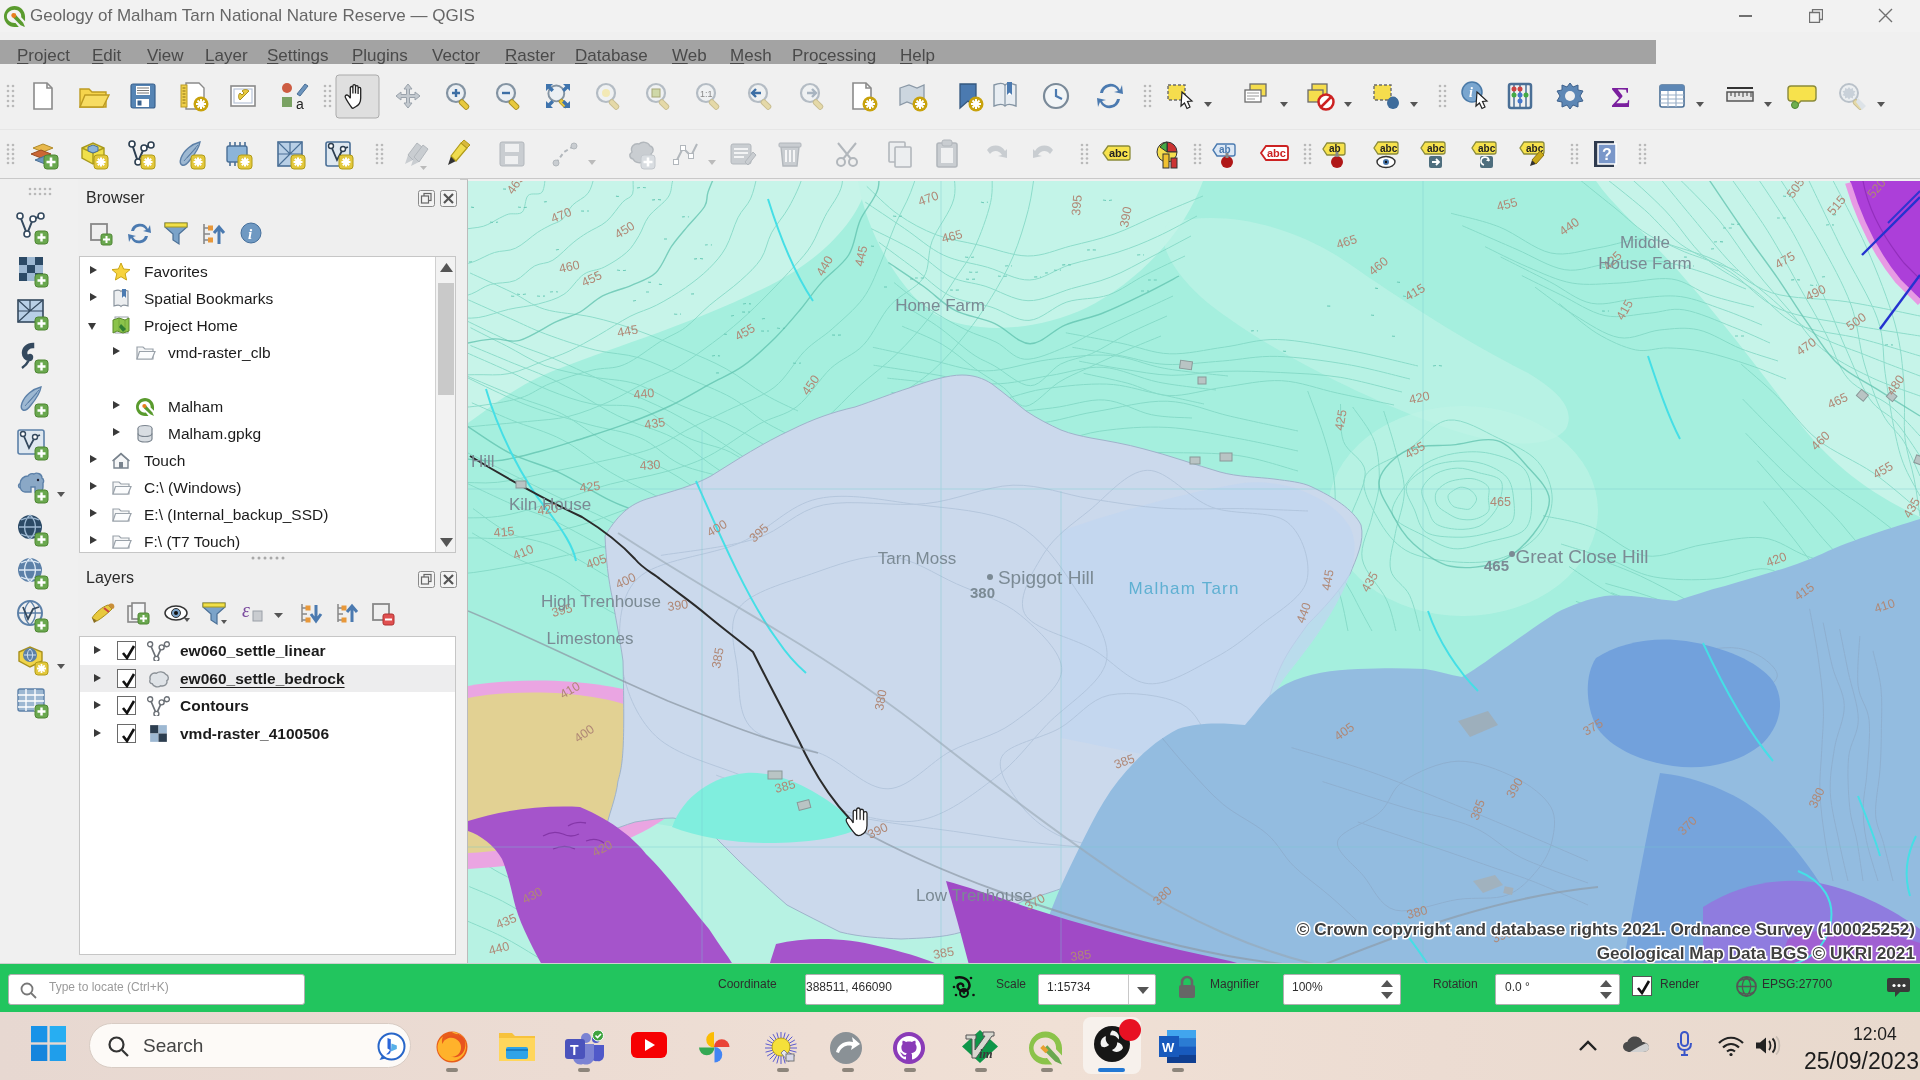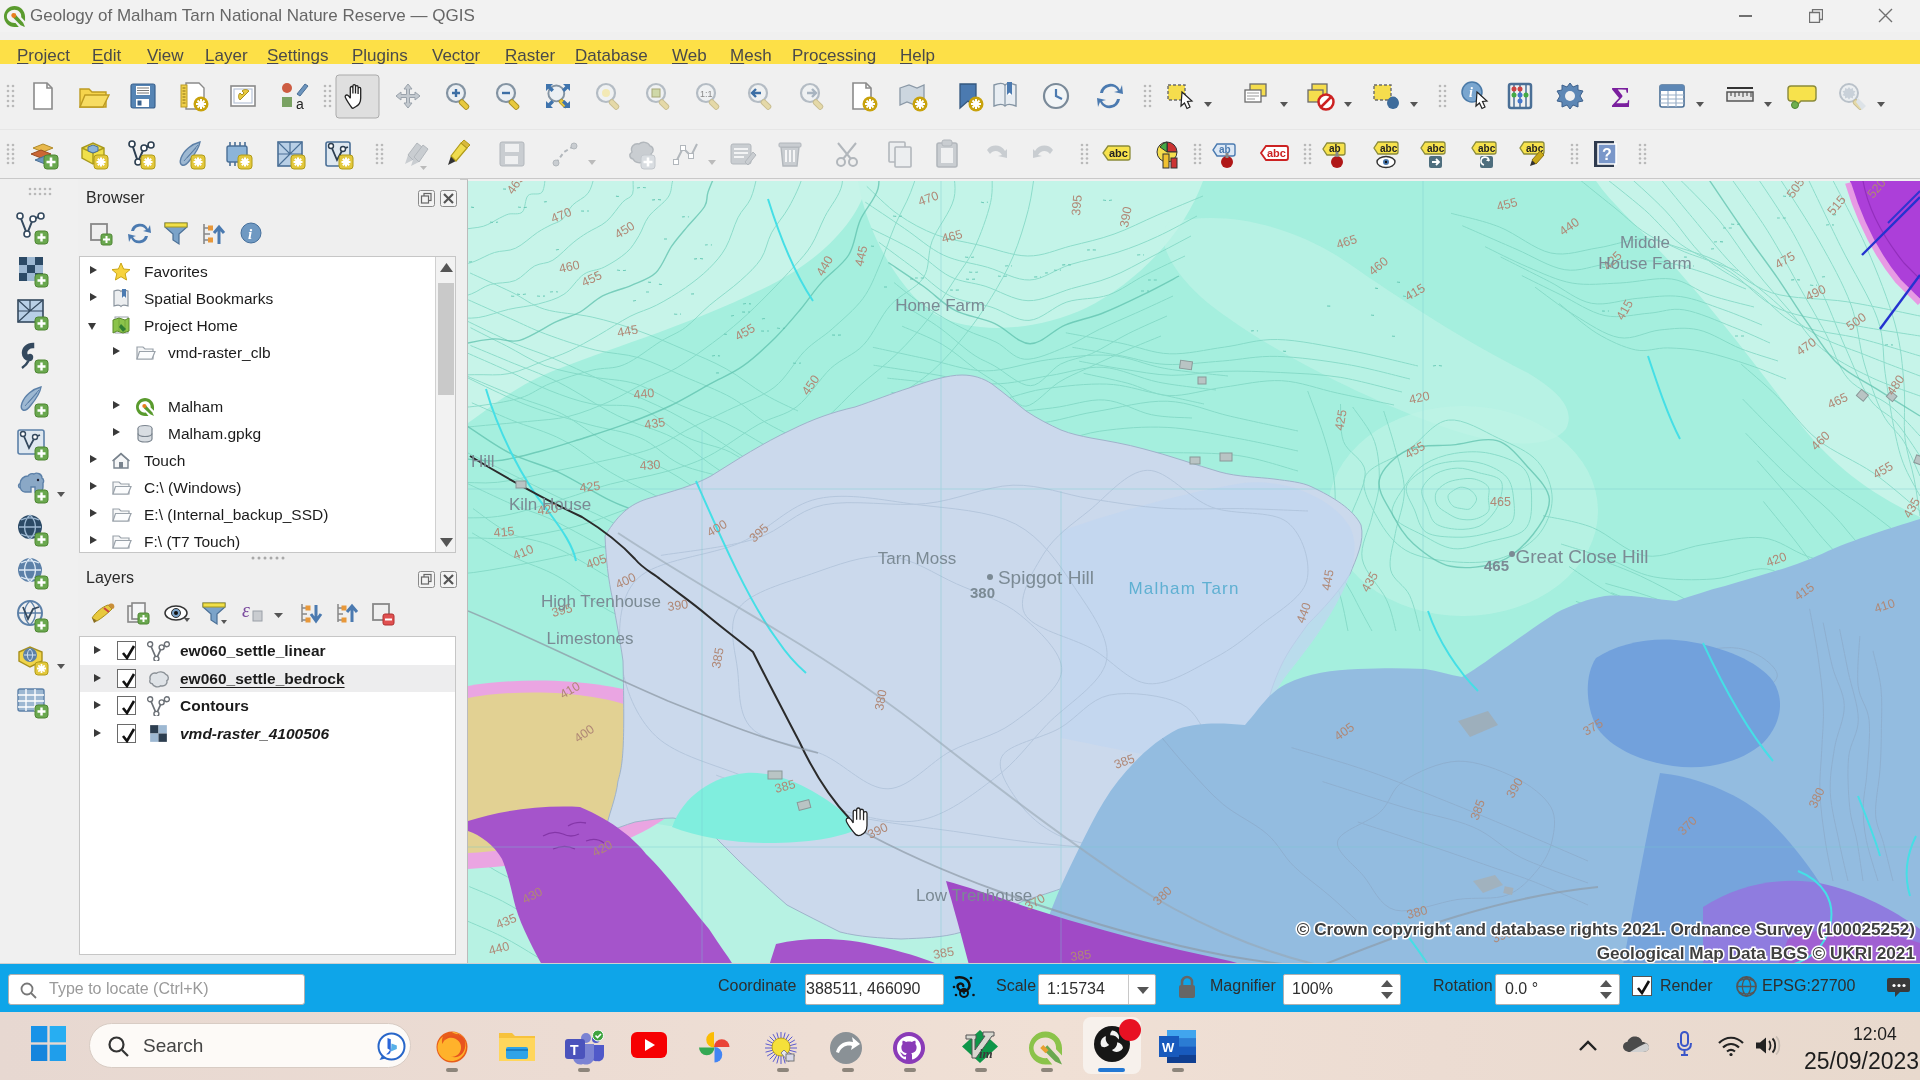--- a/index.html
+++ b/index.html
@@ -1,26 +1,26 @@
 <!DOCTYPE html>
 <html><head><meta charset="utf-8"><style>
 *{margin:0;padding:0;box-sizing:border-box}
 html,body{width:1920px;height:1080px;overflow:hidden;font-family:"Liberation Sans",sans-serif;background:#f0f0f0}
 .abs{position:absolute}
 #titlebar{position:absolute;left:0;top:0;width:1920px;height:32px;background:#f2f2f2}
 #title{position:absolute;left:30px;top:6px;font-size:17px;color:#666}
-#menubar{position:absolute;left:0;top:40px;width:1920px;height:31px;background:#fde047;border-bottom:1px solid #e2e2e2}
+#menubar{position:absolute;left:0;top:40px;width:1656px;height:31px;background:#a3a3a3;border-bottom:1px solid #e2e2e2}
 .mi{position:absolute;top:6px;font-size:17px;color:#4a4a4a}
 .mi u{text-decoration:underline;text-underline-offset:2px}
 #tb1{position:absolute;left:0;top:64px;width:1920px;height:65px;background:#f0f0f0}
 #tb2{position:absolute;left:0;top:129px;width:1920px;height:50px;background:#f0f0f0;border-bottom:1px solid #c9c9c9;border-top:1px solid #e6e6e6}
 #panels{position:absolute;left:78px;top:179px;width:382px;height:784px;background:#efefef;font-size:15.5px;color:#1b1b1b}
 #map{position:absolute;left:468px;top:181px;width:1452px;height:782px;background:#a8f0e0;overflow:hidden}
 #mapborder{position:absolute;left:460px;top:179px;width:8px;height:784px;border-top:1px solid #c9c9c9;background:#efefef;border-right:1px solid #bbb}
-#statusbar{position:absolute;left:0;top:963px;width:1920px;height:49px;background:#0ea5e9;border-top:1px solid #d0d0d0;font-size:16px;color:#2e2e2e}
+#statusbar{position:absolute;left:0;top:963px;width:1920px;height:49px;background:#22c55e;border-top:1px solid #d0d0d0;font-size:12px;color:#2e2e2e}
 #taskbar{position:absolute;left:0;top:1012px;width:1920px;height:68px;background:linear-gradient(90deg,#e7d8d1 0%,#ecdcd3 30%,#f0e0d5 55%,#ecdcd2 75%,#e8d9cd 100%)}
 .panel-title{font-size:16px;color:#2a2a2a}
 svg{display:block}
 .trow{position:absolute;left:1px;width:355px;height:27px}
 .lrow{position:absolute;left:1px;width:376px;height:27px;font-weight:bold}
 .arr{position:absolute;width:0;height:0;border-left:7px solid #3a3a3a;border-top:4.5px solid transparent;border-bottom:4.5px solid transparent}
 .arrd{position:absolute;width:0;height:0;border-top:7px solid #3a3a3a;border-left:4.5px solid transparent;border-right:4.5px solid transparent}
 .cbx{position:absolute;width:19px;height:19px;border:1.4px solid #6a6a6a;background:#fff}
 .cbx svg{position:absolute;left:1px;top:1px}
 .dash{position:absolute;width:12px;height:4px;border-radius:2px;background:#8d857b;top:56px}
@@ -889,21 +889,21 @@
           <svg width="17" height="17" viewBox="0 0 17 17">
             <path d="M4,10 L8,15 L15,3" fill="none" stroke="#111" stroke-width="2.6"></path>
           </svg>
         </div>
 <svg class="abs" style="left:66px;top:3px" width="23" height="21" viewBox="0 0 22 20">
           <rect x="3" y="2" width="8" height="8" fill="#2c3e50"></rect>
           <rect x="11" y="2" width="8" height="8" fill="#9db8d2"></rect>
           <rect x="3" y="10" width="8" height="8" fill="#9db8d2"></rect>
           <rect x="11" y="10" width="8" height="8" fill="#2c3e50"></rect>
         </svg>
-<div class="abs" style="left:99px;top:5px;font-style:italic;">vmd-raster_4100506</div>
+<div class="abs" style="left:99px;top:5px;">vmd-raster_4100506</div>
 </div>
 </div>
 </div>
 <div id="mapborder"></div>
 <div id="map">
     <svg width="1452" height="784" viewBox="0 0 1452 784" font-family="Liberation Sans,sans-serif">
 <defs>
  <clipPath id="mossclip">
           <path d="M137,355 C152,330 165,322 182,317 C205,310 225,305 243,295 C270,278 295,262 323,249 C345,238 365,231 387,226 C405,220 425,212 441,207 C460,200 480,194 494,194 C505,194 515,197 524,203 C536,212 548,222 558,230 C570,238 582,244 593,249 C603,253 613,255 623,257 C640,260 658,263 676,268 C700,274 728,284 752,291 C770,296 790,296 806,298 C820,300 834,301 844,306 C865,316 885,328 893,344 C897,360 888,378 882,393 C870,412 855,428 840,443 C830,457 820,470 813,485 C806,500 801,515 798,530 C791,550 782,572 775,591 C765,605 752,614 741,622 C727,631 713,637 699,644 C684,654 669,665 654,675 C636,686 618,696 600,705 C585,711 570,715 555,720 C535,730 514,742 494,751 C474,757 453,757 433,758 C412,757 392,756 372,751 C354,742 336,733 319,724 C303,710 288,696 273,682 C263,672 253,662 243,652 C231,643 218,639 205,637 C192,637 180,639 167,641 C157,644 147,648 137,652 C140,635 148,618 150,600 C155,583 157,567 155,480 C152,458 148,440 145,420 C140,398 138,377 137,355 Z"></path>
         </clipPath>

